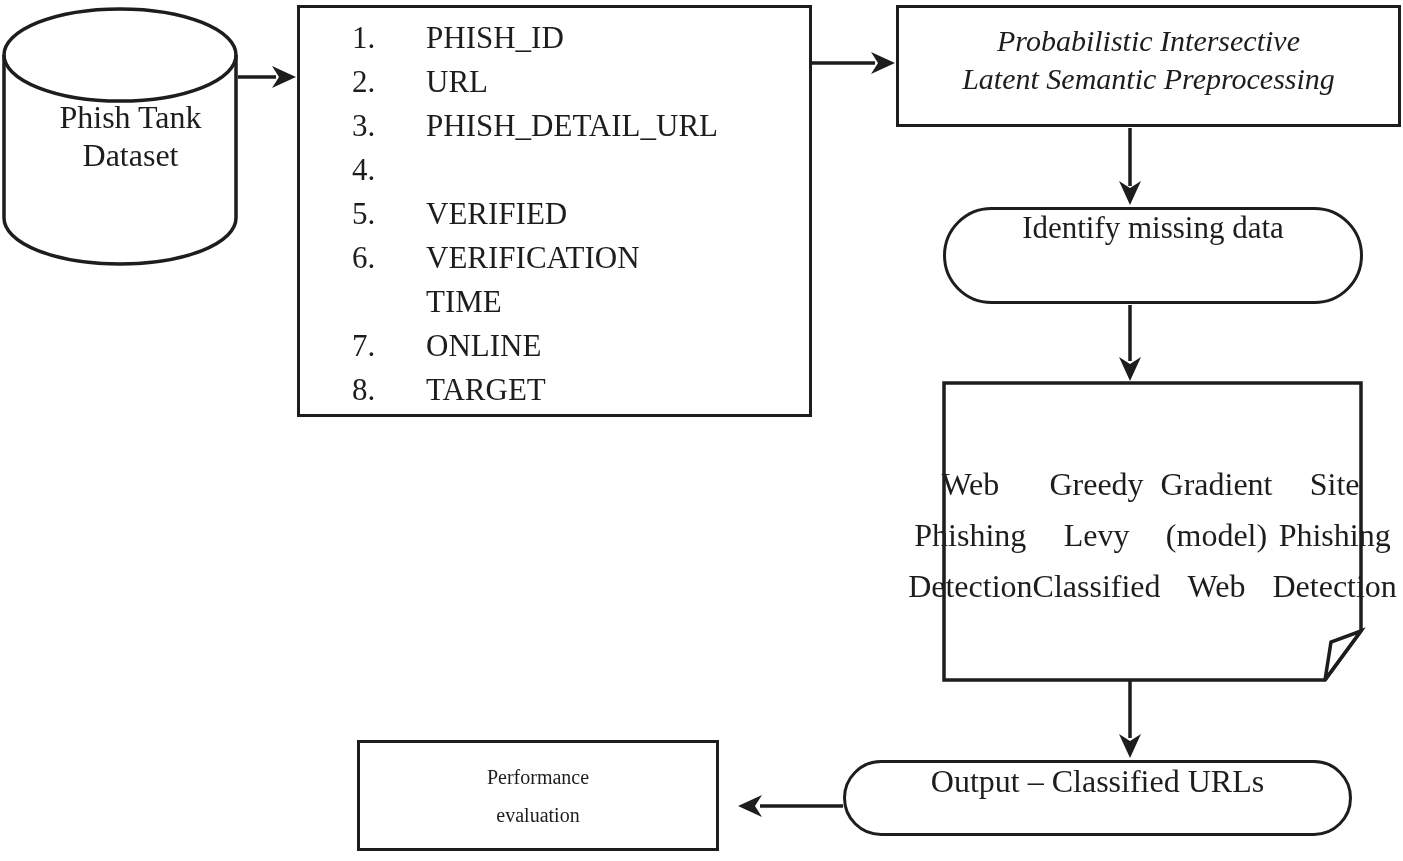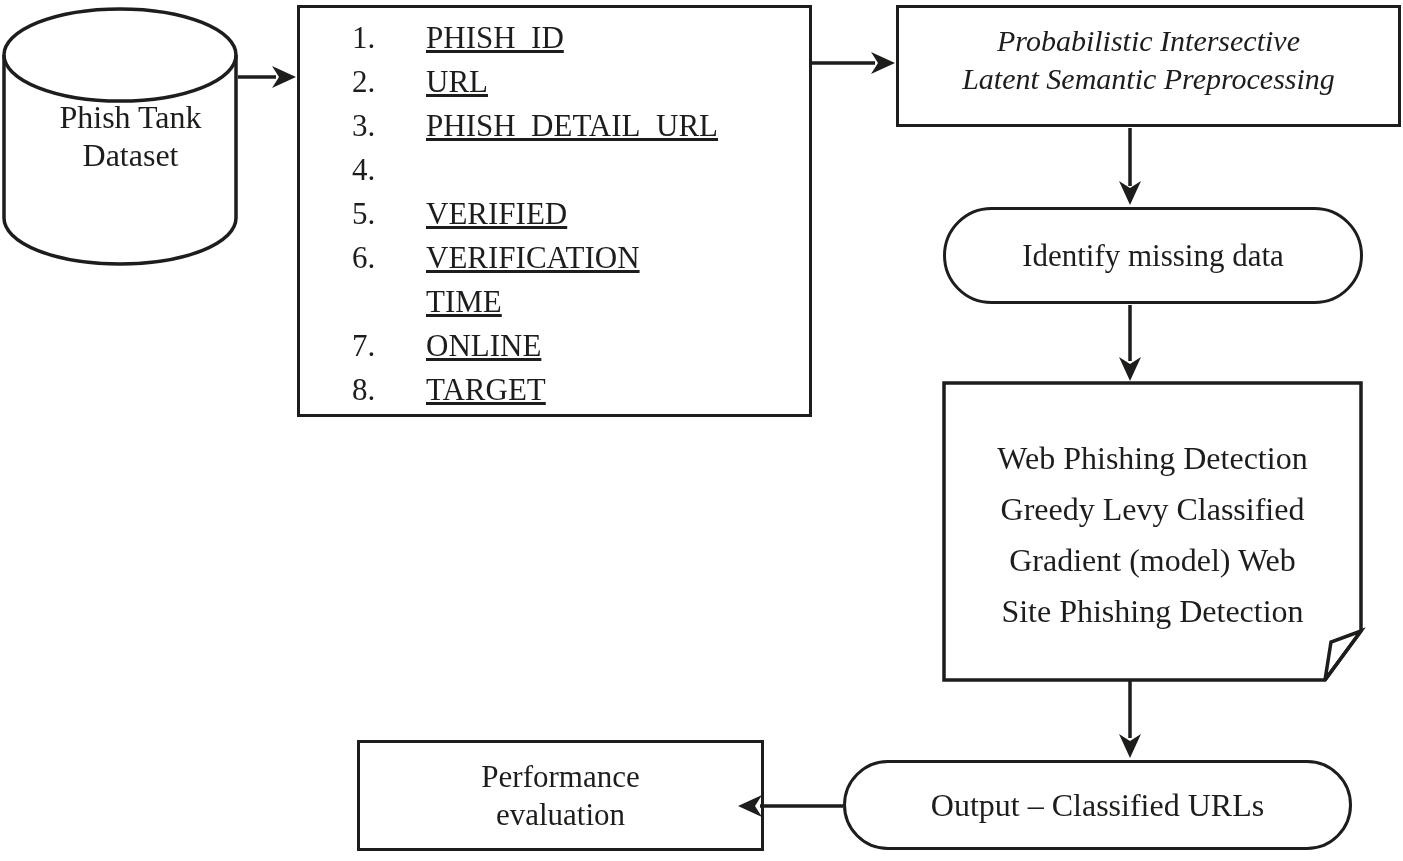--- a/index.html
+++ b/index.html
@@ -24,54 +24,54 @@
 
   
   .fields-box {
     left: 297px; top: 5px; width: 515px; height: 412px;
     border: 3px solid #1d1d1b;
     padding: 8px 0 0 52px;
     font-size: 31px; line-height: 44px;
   }
   .field-row { display: flex; }
   .field-num { width: 74px; flex: 0 0 74px; }
-  .field-label { white-space: pre-line; text-decoration: underline; }
+  .field-label { white-space: pre-line; }
 
   
   .prep-box {
     left: 896px; top: 5px; width: 505px; height: 122px;
     border: 3px solid #1d1d1b;
     display: flex; flex-direction: column; justify-content: center; align-items: center;
     text-align: center; font-size: 30px; line-height: 38px; padding-bottom: 12px;
   }
   .prep-box span { display: block; font-style: italic; }
 
   
   .stadium {
     border: 3px solid #1d1d1b; border-radius: 60px;
-    display: flex; justify-content: center; align-items: center;
+    display: flex; justify-content: center; 
     text-align: center; font-size: 31px; background: #ffffff;
   }
   .identify-stadium { left: 943px; top: 207px; width: 420px; height: 97px; }
-  .output-stadium  { left: 843px; top: 760px; width: 509px; height: 90px; font-size: 32px; }
+  .output-stadium  { left: 843px; top: 760px; width: 509px; height: 76px; font-size: 32px; }
 
   
   .note-text {
     left: 944px; top: 382px; width: 417px; height: 298px;
-    display: flex; flex-direction: column; justify-content: center; align-items: center;
-    font-size: 32px; line-height: 51px; padding-top: 8px;
+    display: flex; flex-direction: row; justify-content: center; align-items: center;
+    text-align: center; font-size: 32px; line-height: 51px; padding-top: 8px;
   }
   .note-text span { display: block; }
 
   
   .perf-box {
-    left: 357px; top: 740px; width: 407px; height: 111px;
+    left: 357px; top: 740px; width: 362px; height: 111px;
     border: 3px solid #1d1d1b;
     display: flex; flex-direction: column; justify-content: center; align-items: center;
-    text-align: center; font-size: 31px; line-height: 38px;
+    text-align: center; font-size: 20px; line-height: 38px;
   }
   .perf-box span { display: block; }
 
   svg .ink { stroke: #1d1d1b; fill: none; stroke-width: 3.5; }
   svg .fill-white { fill: #ffffff; }
   svg .head { fill: #1d1d1b; stroke: none; }
 </style>
 </head>
 <body>
 

